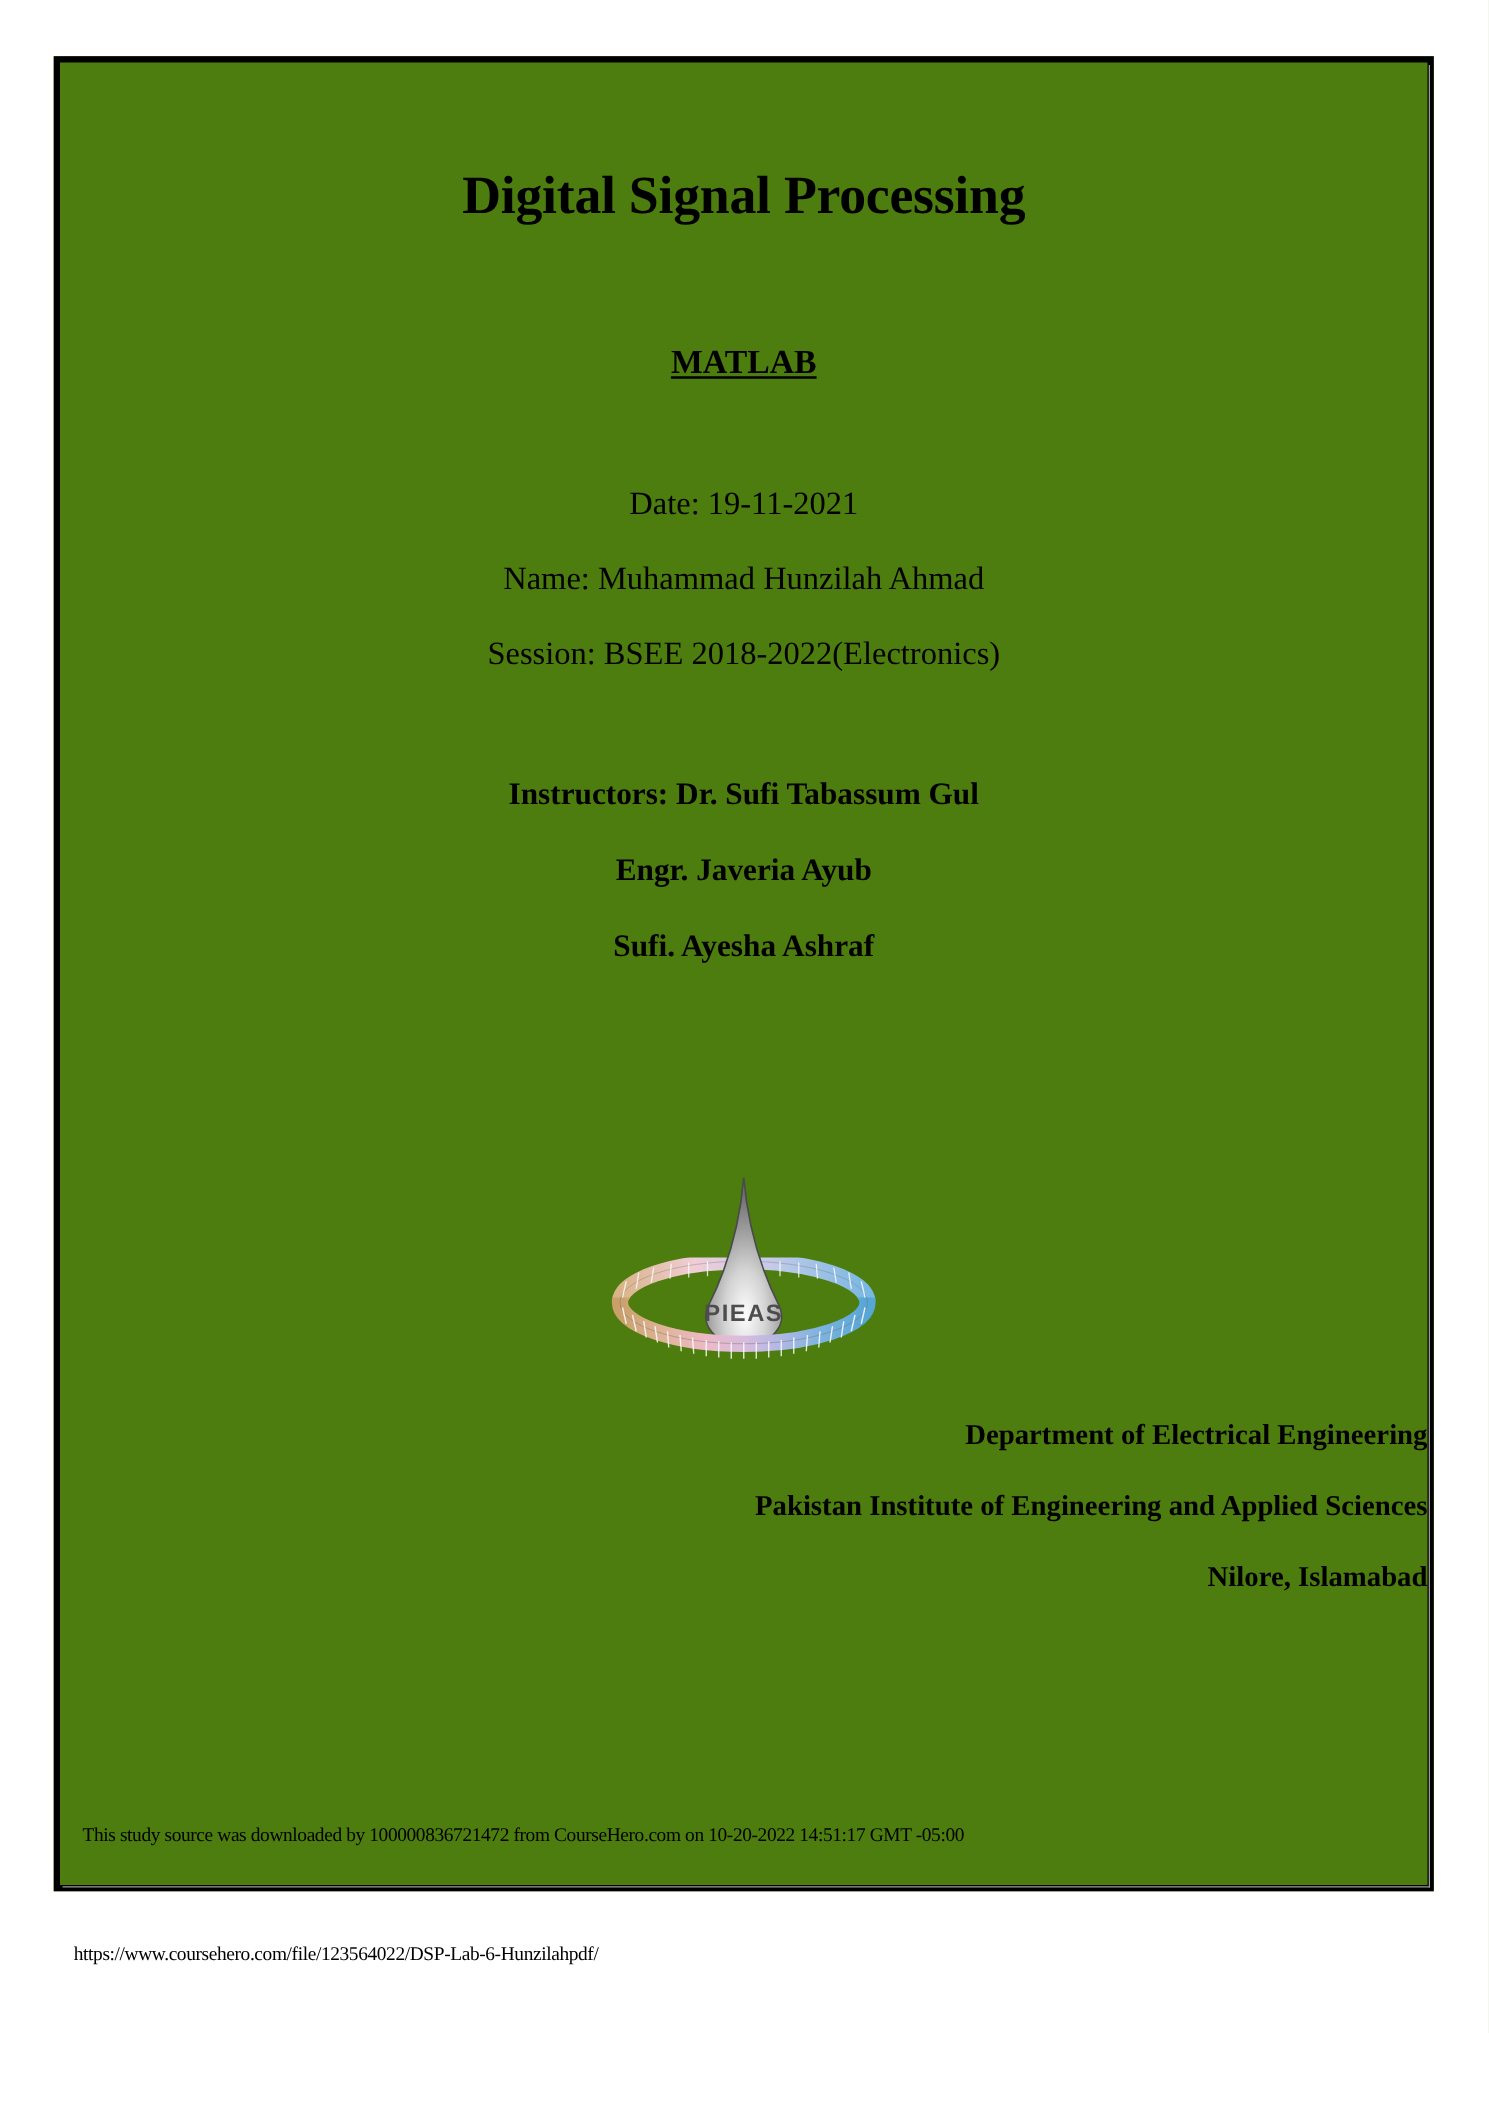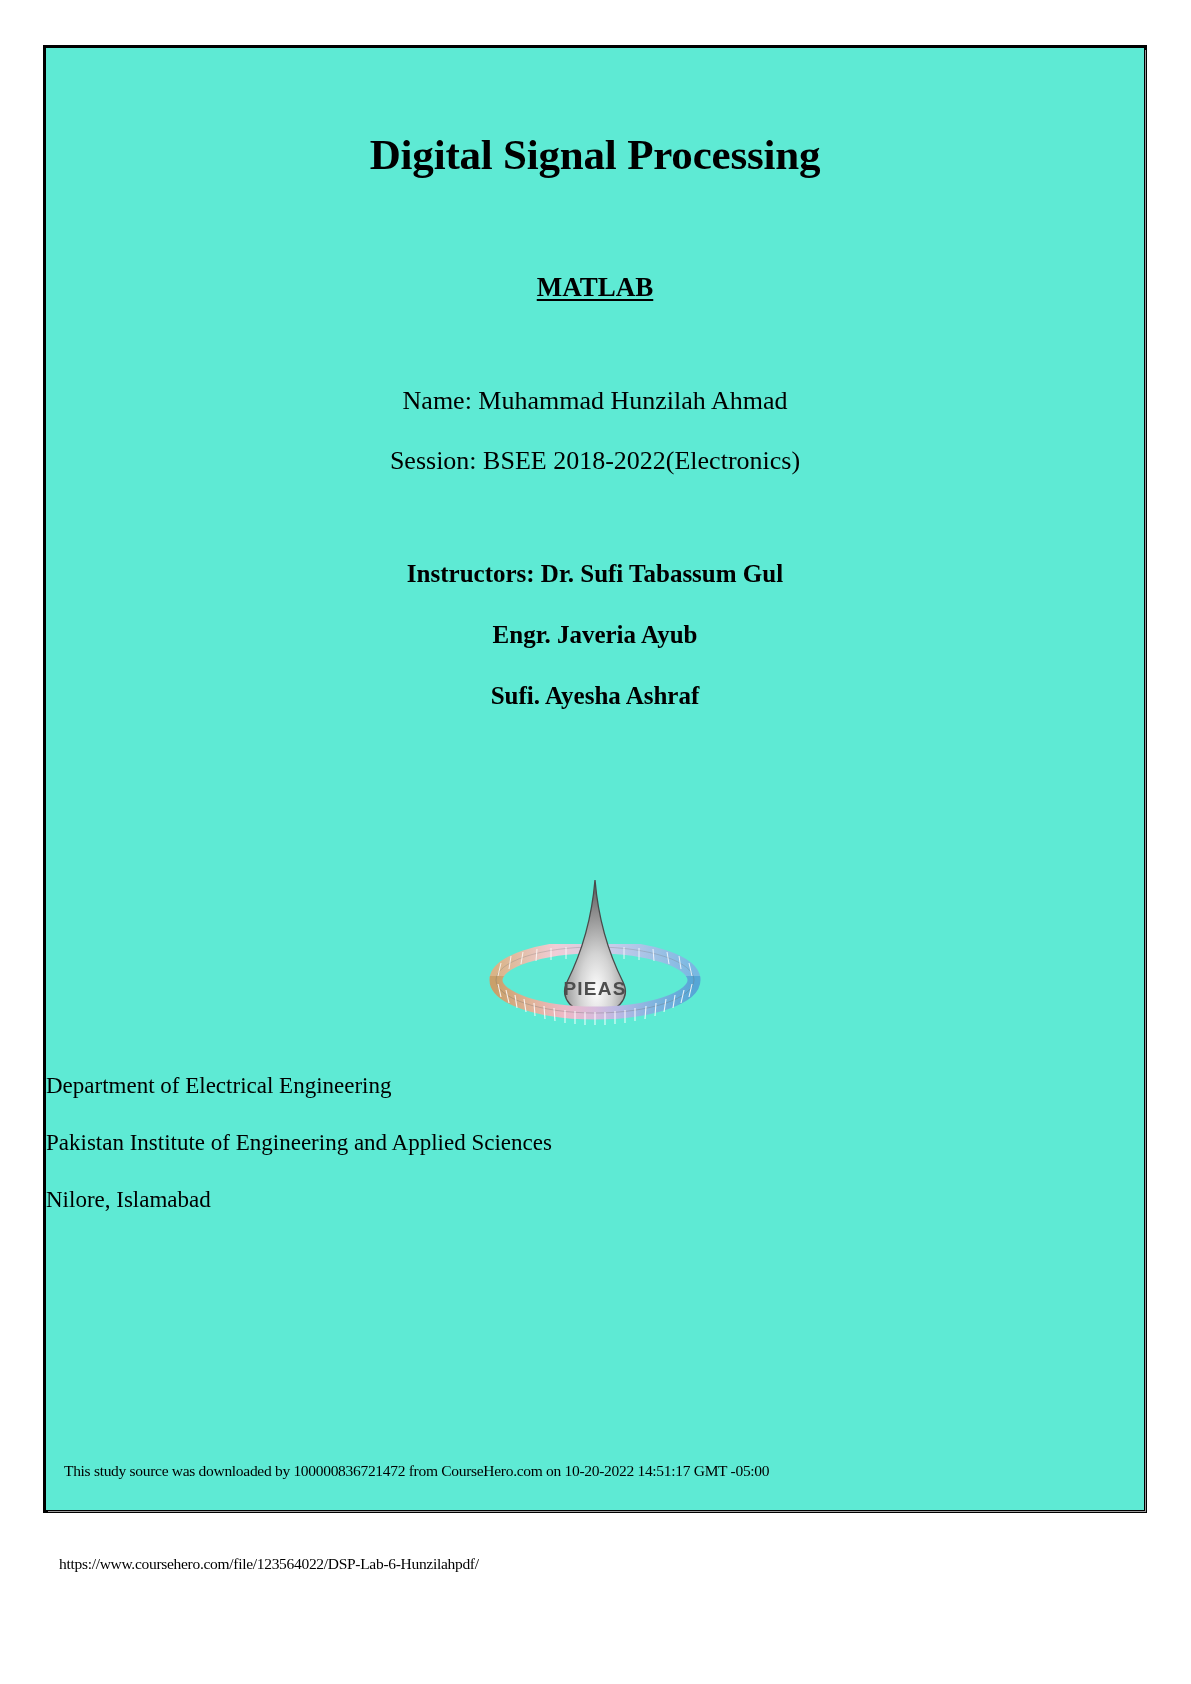--- a/index.html
+++ b/index.html
@@ -17,23 +17,23 @@
     overflow: hidden;
   }
 
   
   #page-frame {
     position: absolute;
     left: 43px;
     top: 45px;
     width: 1104px;
     height: 1468px;
-    border: 3px solid #000000;
+    border: 5px solid #000000;
     box-sizing: border-box;
-    background: #5eead4;
+    background: #4d7c0f;
   }
   #page-frame::after{
     content: "";
     position: absolute;
     left: 2px;
     top: 2px;
     right: -2px;
     bottom: -2px;
     border-right: 1px solid #9a9a9a;
     border-bottom: 1px solid #9a9a9a;
@@ -114,23 +114,23 @@
     height: 180px;
     display: block;
   }
   .logo-wrap svg { display: block; width: 260px; height: 180px; }
 
   
   .affiliation-block {
     padding-top: 30px;
   }
   .affiliation-line {
-    text-align: left;
+    text-align: right;
     font-size: 23px;
-    font-weight: normal;
+    font-weight: bold;
     margin: 0;
     line-height: 1.0;
     padding-bottom: 34px;
   }
 
   
   .download-notice {
     position: absolute;
     left: 18px;
     bottom: 30px;
@@ -159,20 +159,21 @@
 
     <h1 class="doc-title">Digital Signal Processing</h1>
 
 
     <h2 class="lab-topic">
       <br>
       <span class="u">MATLAB</span>
     </h2>
 
     <div class="meta-block">
+      <p class="meta-line">Date: 19-11-2021</p>
       <p class="meta-line">Name: Muhammad Hunzilah Ahmad</p>
       <p class="meta-line">Session: BSEE 2018-2022(Electronics)</p>
     </div>
 
     <div class="instructors-block">
       <p class="instructor-line">Instructors: Dr. Sufi Tabassum Gul</p>
       <p class="instructor-line">Engr. Javeria Ayub</p>
       <p class="instructor-line">Sufi. Ayesha Ashraf</p>
     </div>
 

